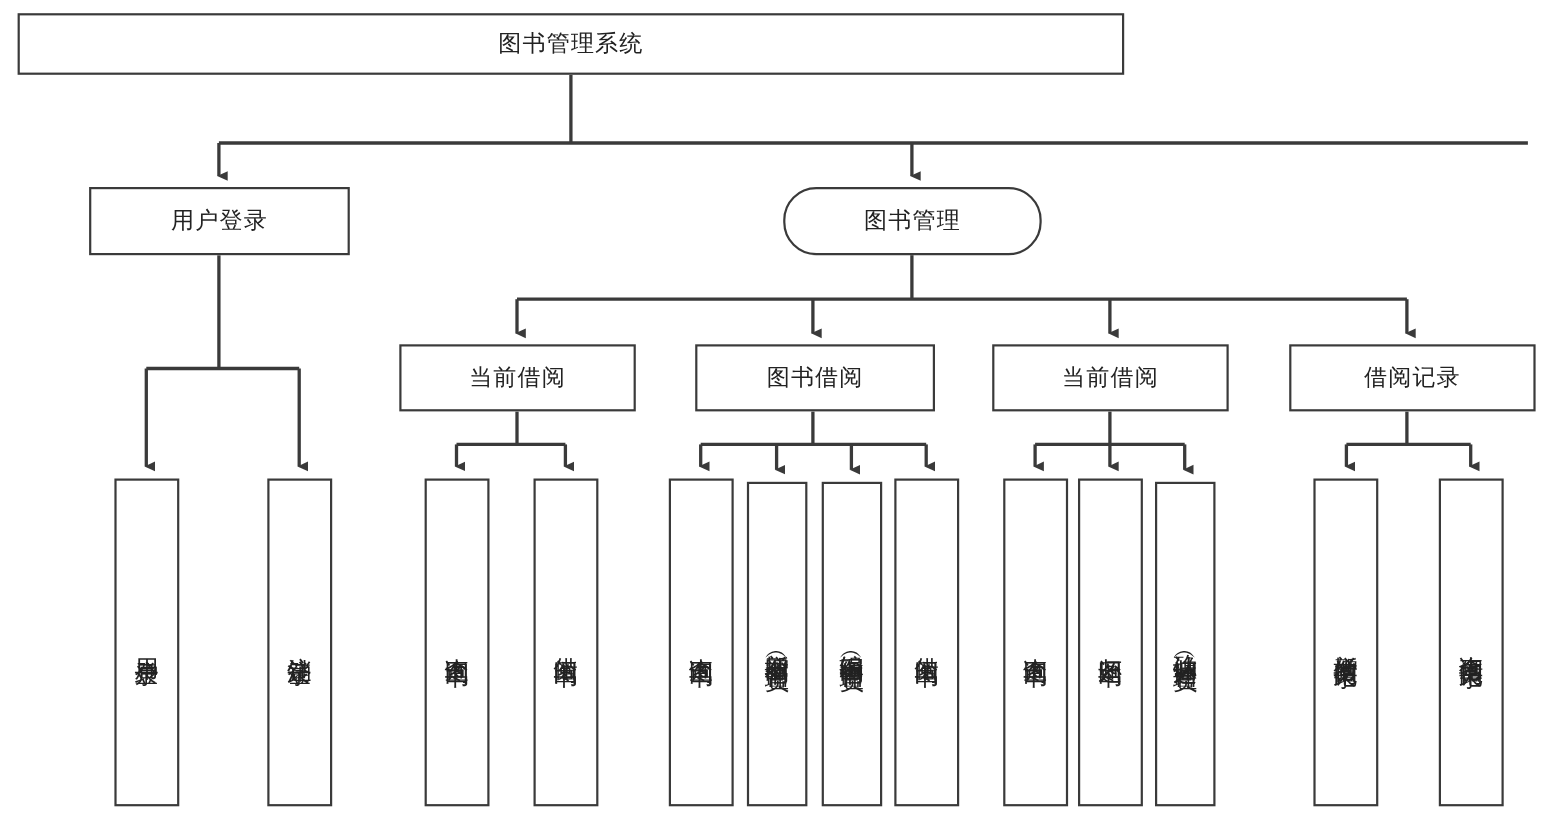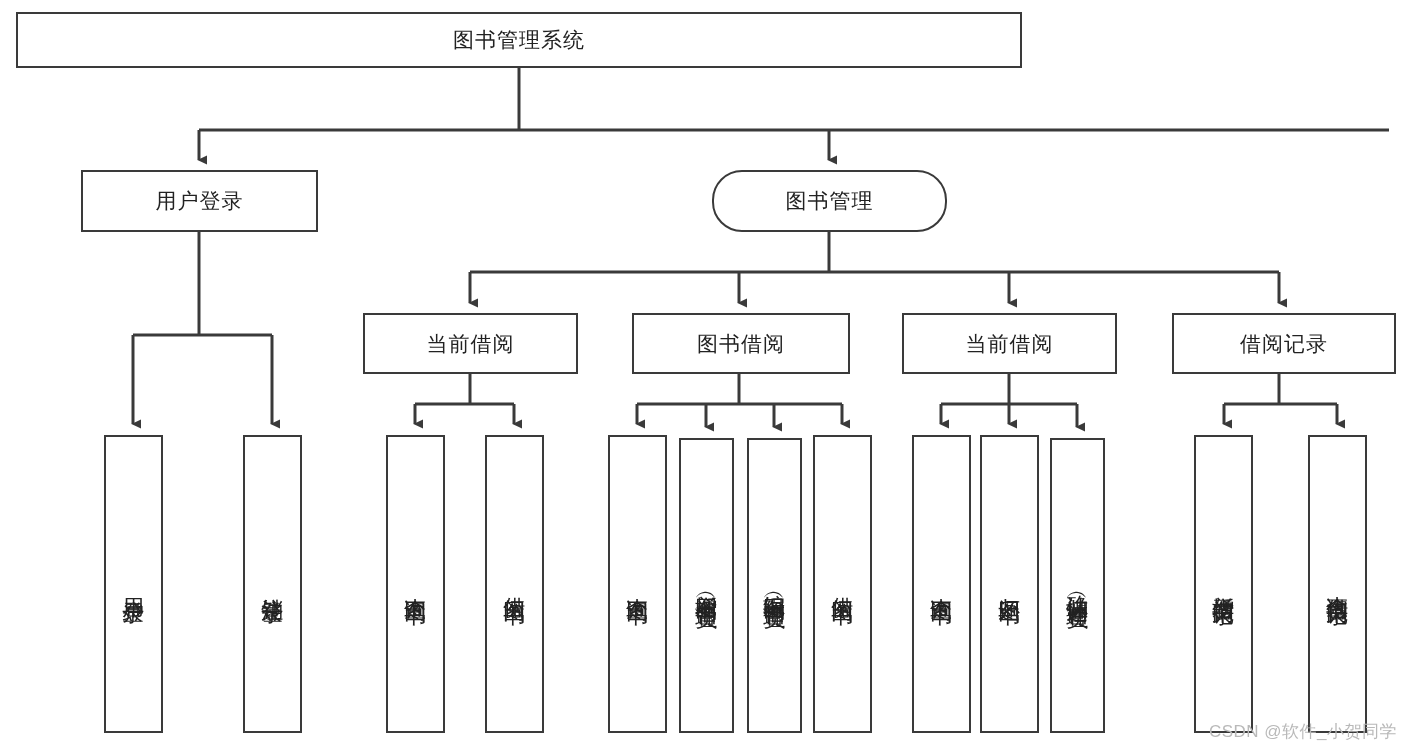--- a/index.html
+++ b/index.html
@@ -230,15 +230,14 @@
         <span class="lbl-v">新增借阅记录</span>
       </span>
   </div>
 
   <div class="node v" style="left:1308px; top:435px; width:59px; height:298px;">
     <span class="inner">
         <span class="lbl-v">查询借阅记录</span>
       </span>
   </div>
 
-  <div id="watermark">CSDN @软件_小贺同学</div>
 
 </div>
 
 </body></html>

